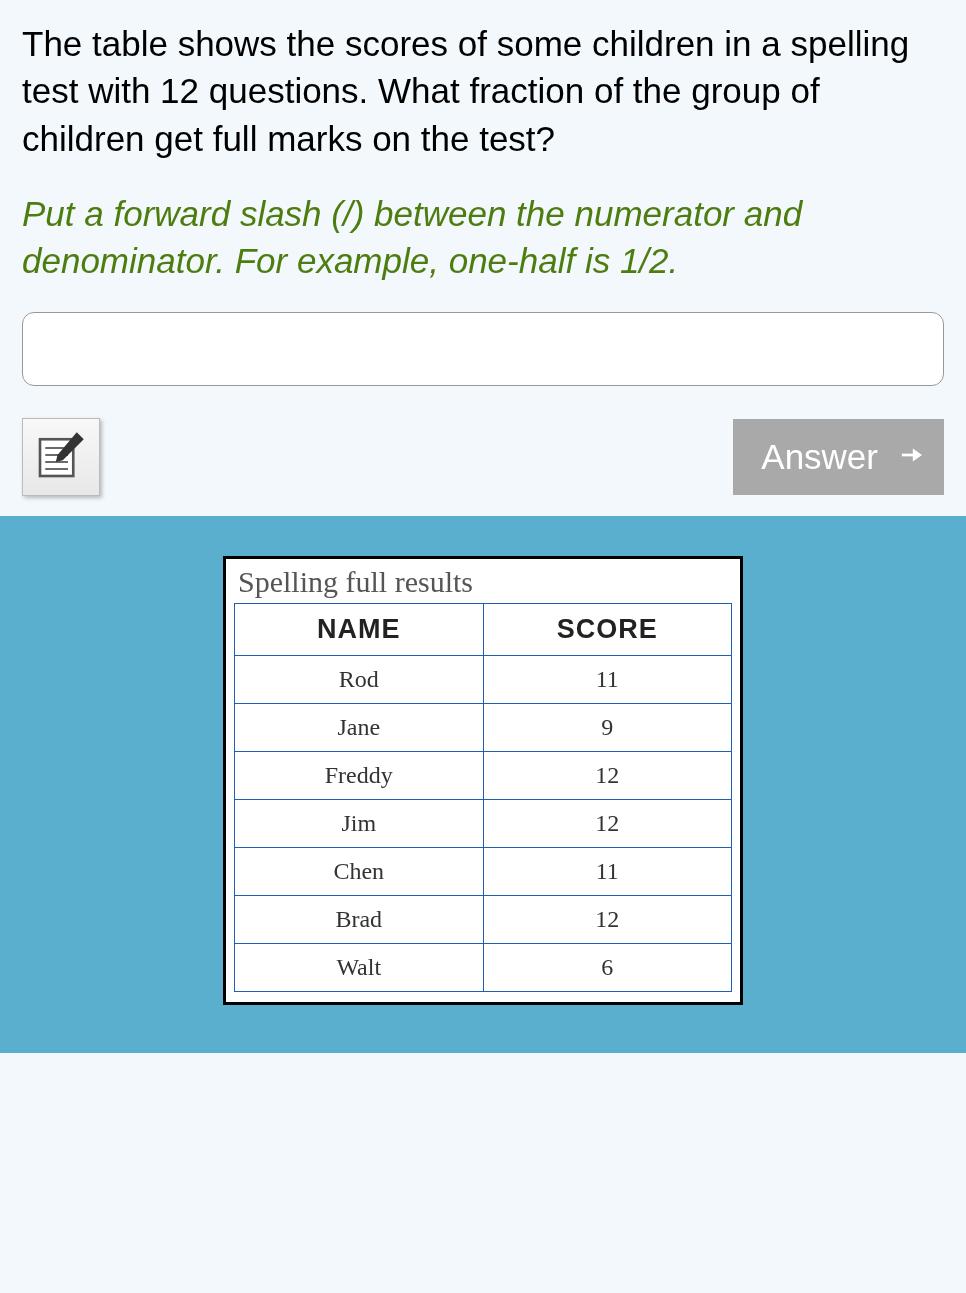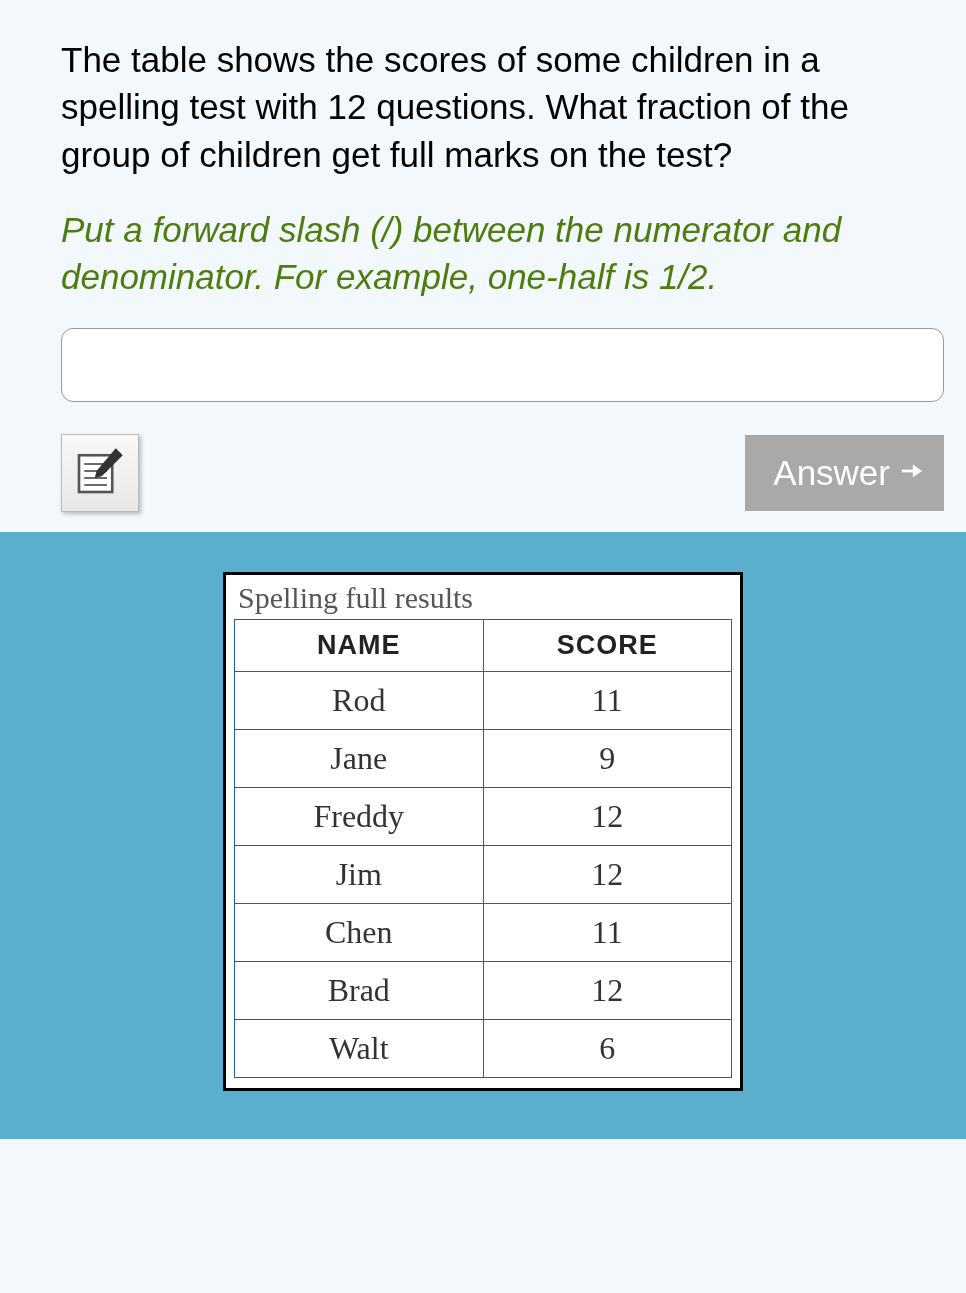--- a/index.html
+++ b/index.html
@@ -4,22 +4,21 @@
 <style>
   * { box-sizing: border-box; }
   body {
     margin: 0;
     padding: 0;
     font-family: Helvetica, Arial, sans-serif;
     background: #f2f8fc;
     width: 966px;
   }
   .container {
-    padding: 36px 22px 0 22px;
-    margin-left: 39px;
+    padding: 20px 22px 0 22px;
   }
   .question-text {
     font-size: 35px;
     line-height: 1.35;
     color: #000;
     margin-bottom: 28px;
   }
   .instruction-text {
     font-size: 35px;
     line-height: 1.35;
@@ -58,21 +57,21 @@
   .scratch-btn svg { width: 56px; height: 56px; }
   .answer-btn {
     background: #a9a9a9;
     color: #fff;
     font-size: 35px;
     border: none;
     padding: 18px 22px 18px 28px;
     cursor: pointer;
     display: flex;
     align-items: center;
-    gap: 10px;
+    gap: 22px;
     justify-content: center;
   }
   .answer-btn .arrow {
     font-size: 28px;
     line-height: 1;
   }
   .table-panel {
     background: #5aafce;
     padding: 40px 0 48px 0;
     display: flex;
@@ -92,21 +91,21 @@
   }
   table.results {
     border-collapse: collapse;
     width: 100%;
   }
   table.results th, table.results td {
     border: 1.5px solid #1f5fae;
     text-align: center;
     padding: 10px 0;
     font-family: "Comic Sans MS", "Segoe Script", cursive;
-    font-size: 32px;
+    font-size: 24px;
     color: #333;
   }
   table.results th {
     font-family: "Trebuchet MS", Arial, sans-serif;
     font-weight: bold;
     font-size: 27px;
     letter-spacing: 1px;
     color: #222;
   }
   table.results td.name-col { width: 50%; }

